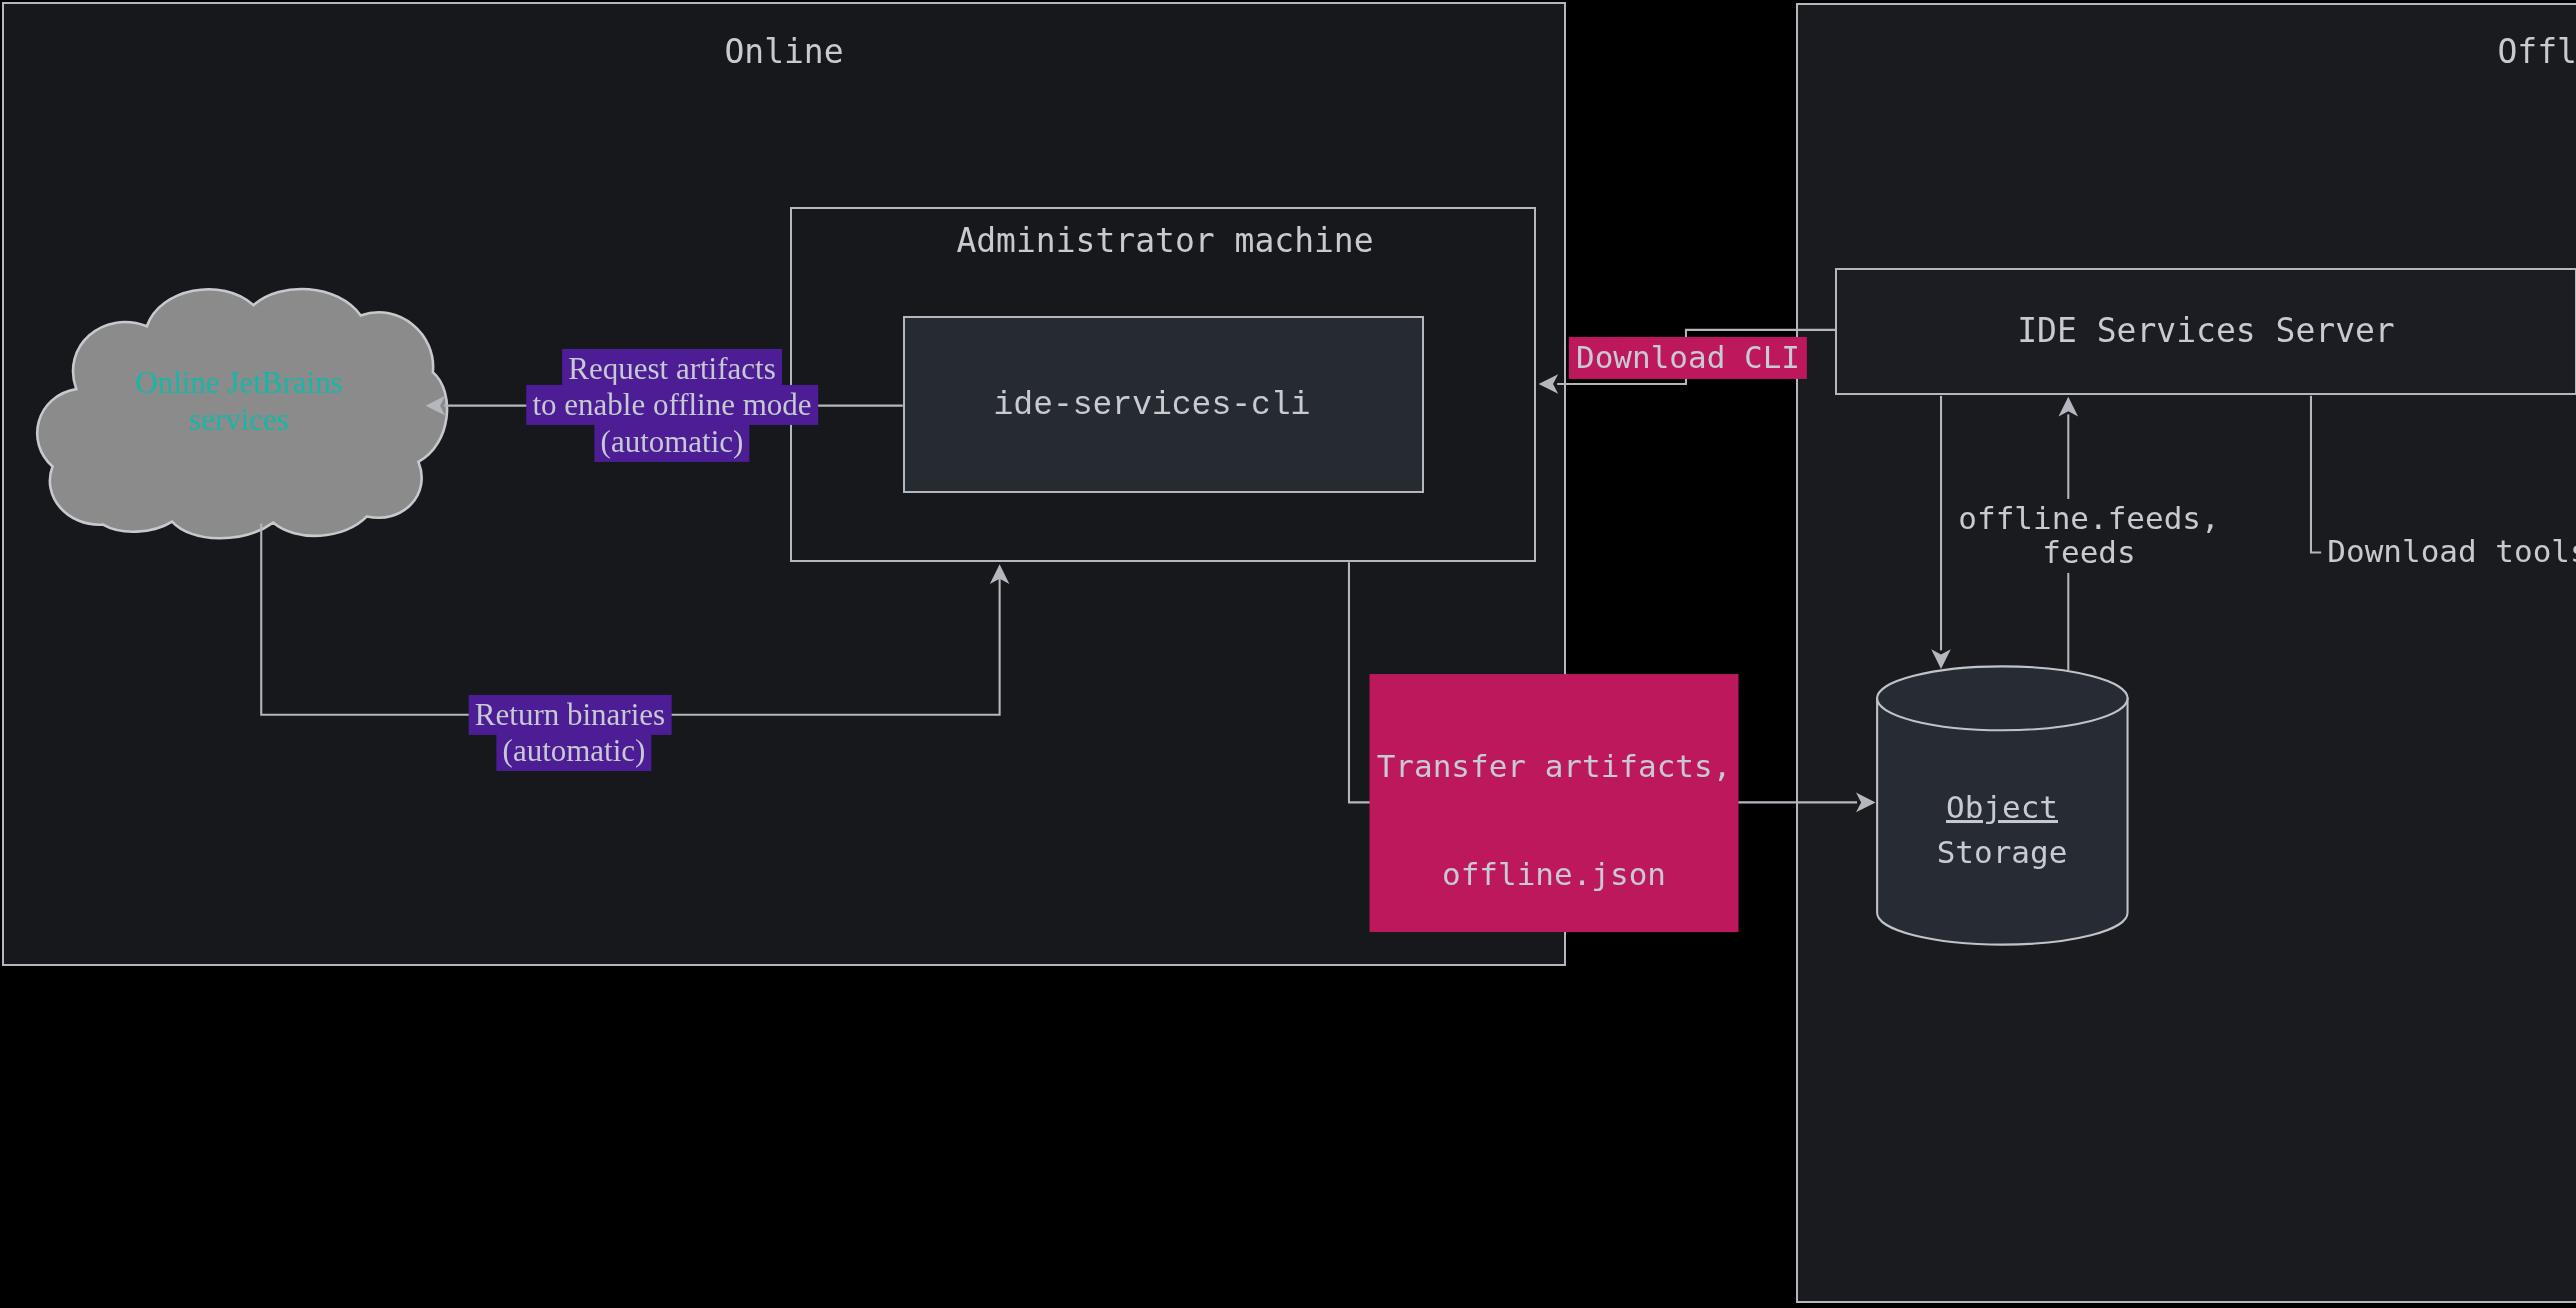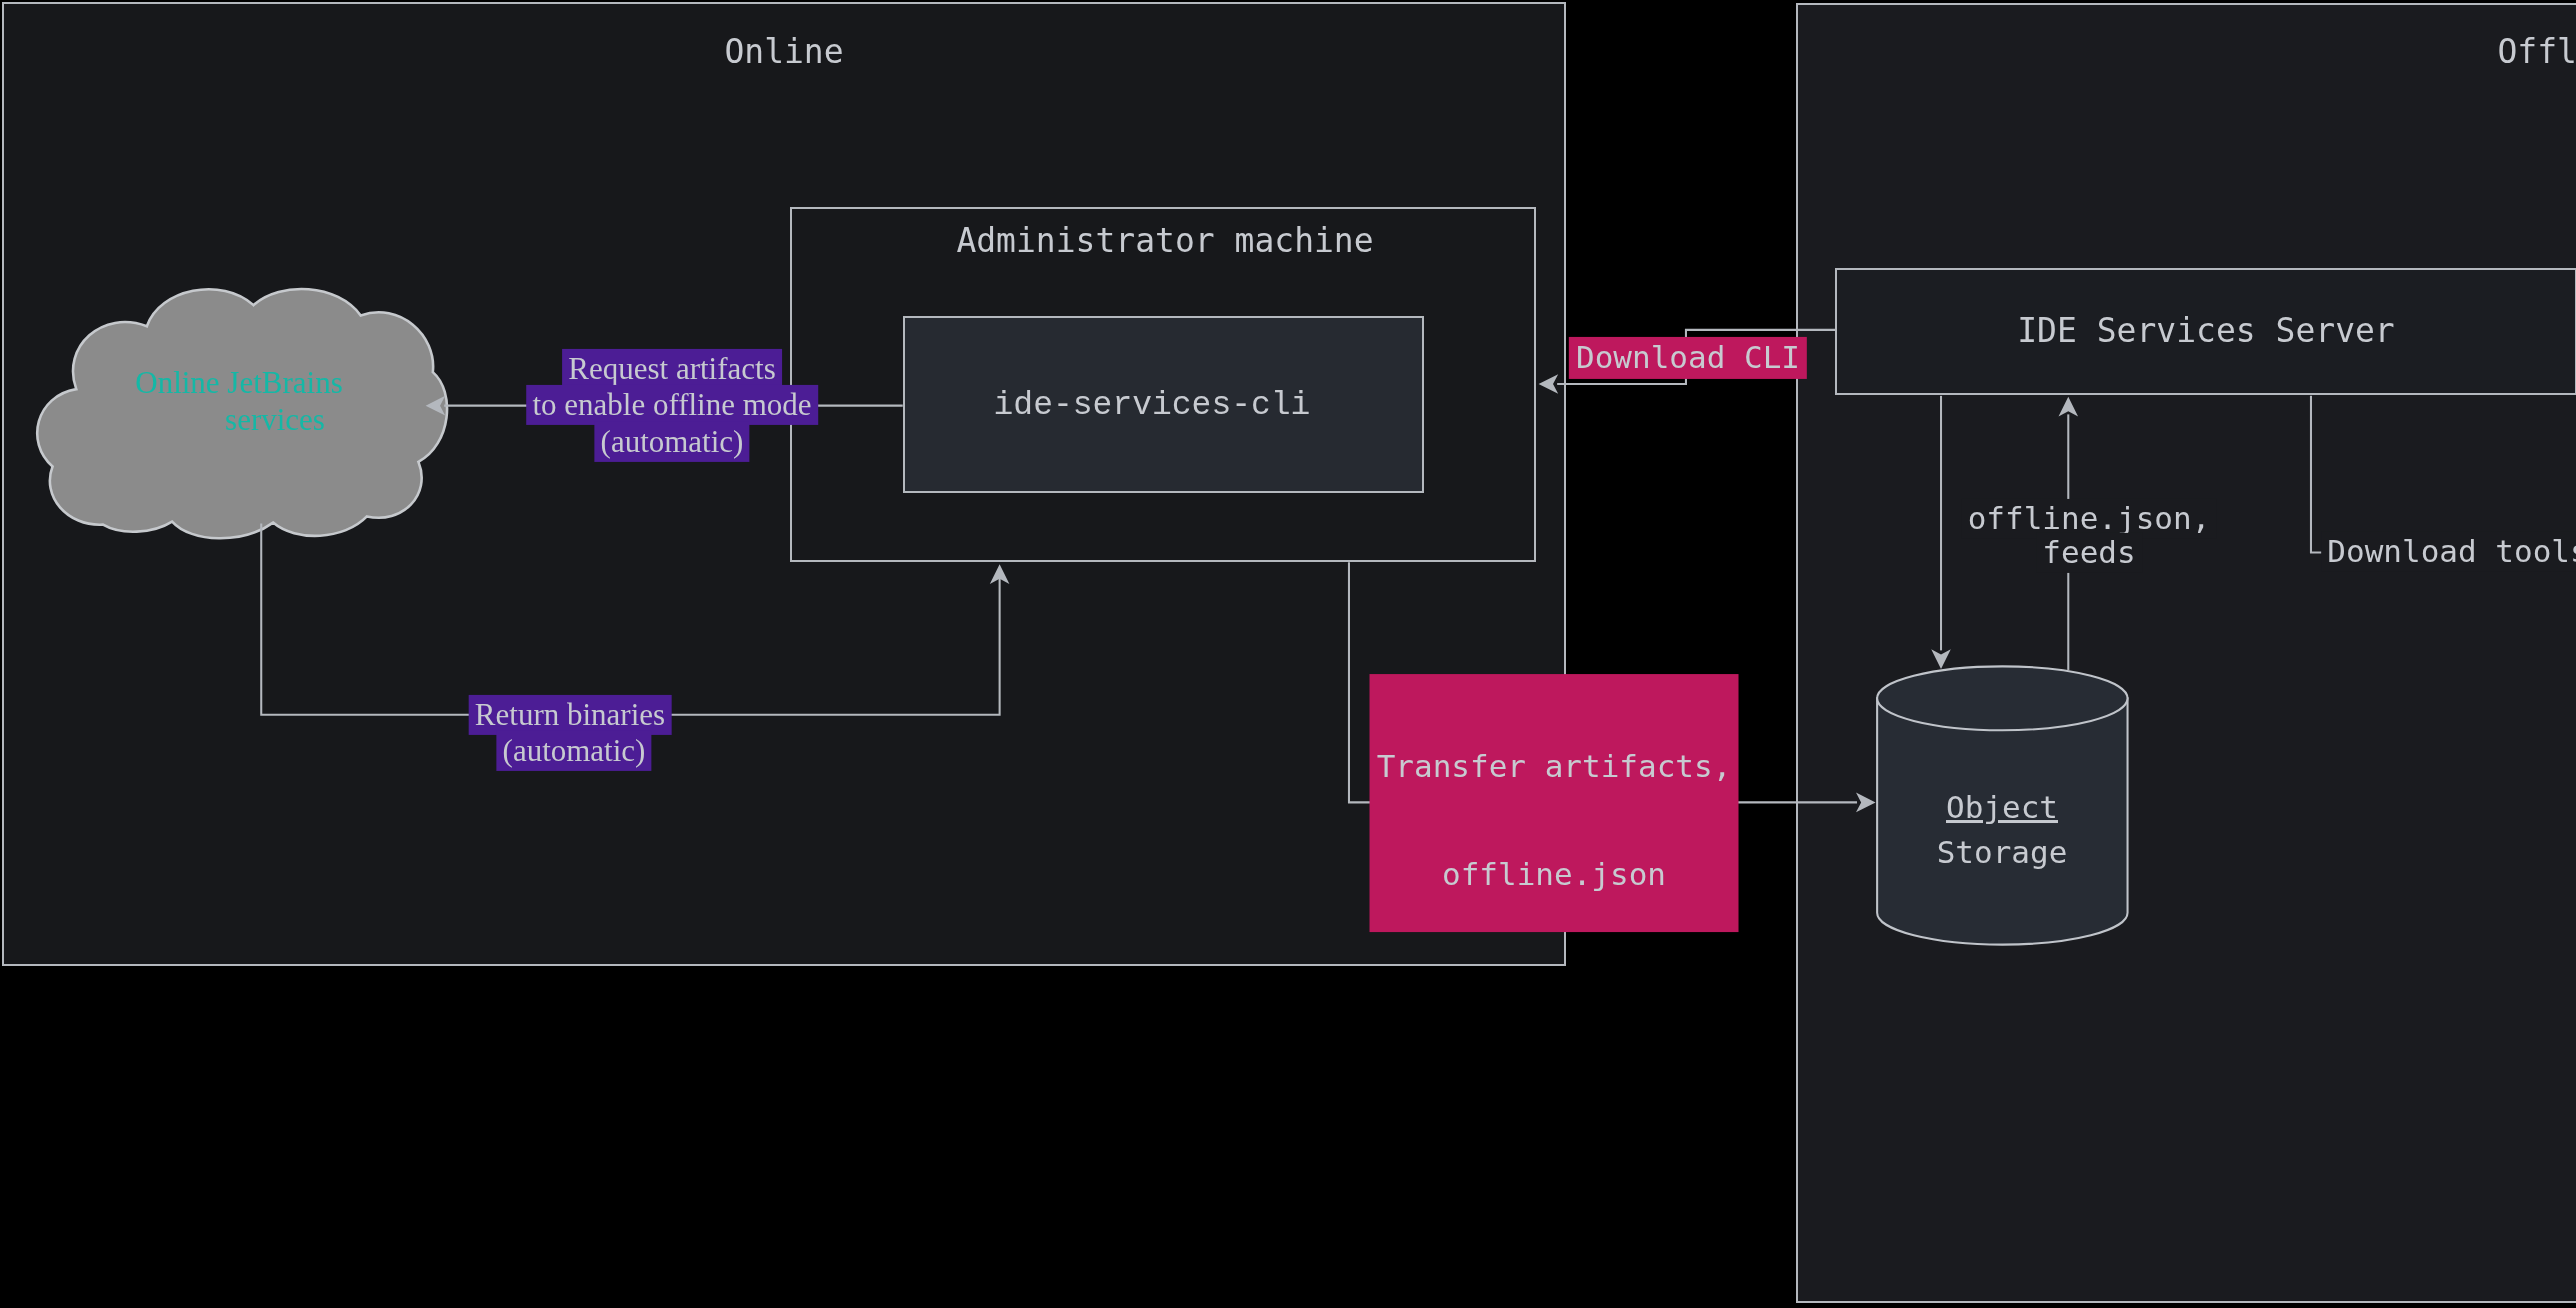--- a/index.html
+++ b/index.html
@@ -71,41 +71,41 @@
     <path d="M 5778 840 L 5759 878 L 5778 868 L 5797 878 Z"></path>
     <path d="M 5778 1491 L 5759 1529 L 5778 1519 L 5797 1529 Z"></path>
     <path d="M 5778 2008 L 5759 1970 L 5778 1980 L 5797 1970 Z"></path>
   </g>
 </svg>
 
 <div class="lbl t68" style="left:784px;top:52px;">Online</div>
 <div class="lbl t68" style="left:2567px;top:52px;">Offline</div>
 
 <div class="lbl t60 cloudtxt" style="left:239px;top:383px;">Online JetBrains</div>
-<div class="lbl t60 cloudtxt" style="left:239px;top:420px;margin-left:36px;">services</div>
+<div class="lbl t60 cloudtxt" style="left:239px;top:420px;">services</div>
 
 <div class="lbl t65" style="left:1165px;top:241px;">Administrator machine</div>
 <div class="lbl t65" style="left:1152px;top:406px;font-family:Liberation Mono, monospace;">ide-services-cli</div>
 
 <div class="lbl t60 bg-online" style="left:672px;top:369px;">Request artifacts</div>
 <div class="lbl t60 bg-online" style="left:672px;top:405px;">to enable offline mode</div>
 <div class="lbl t60 bg-online" style="left:672px;top:442px;">(automatic)</div>
 
 <div class="lbl t60 bg-online" style="left:570px;top:715px;">Return binaries</div>
 <div class="lbl t60 bg-online" style="left:574px;top:751px;">(automatic)</div>
 
 <div class="lbl t60 bg-gap" style="left:1688px;top:358px;">Download CLI</div>
 
 <div class="lbl t60 bg-gap" style="left:1554px;top:803px;">
   <div>Transfer artifacts,</div>
   <div>offline.json</div>
 </div>
 
 <div class="lbl t65" style="left:2206px;top:331px;">IDE Services Server</div>
 
-<div class="lbl t60 bg-off" style="left:2089px;top:519px;">offline.json,</div>
+<div class="lbl t60 bg-off" style="left:2089px;top:519px;">offline.feeds,</div>
 <div class="lbl t60 bg-off" style="left:2089px;top:553px;">feeds</div>
 
 <div class="lbl t61" style="left:2002px;top:808px;text-decoration:underline;">Object</div>
 <div class="lbl t61" style="left:2002px;top:853px;">Storage</div>
 
 <div class="lbl t60 bg-off" style="left:2458px;top:552px;">Download tools</div>
 
 
 </body></html>

